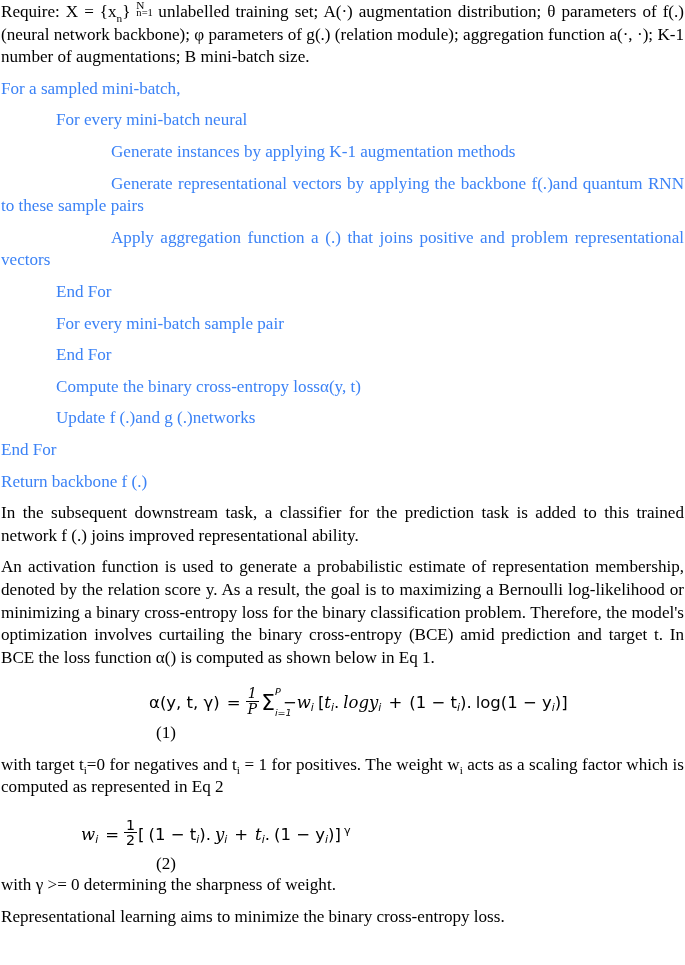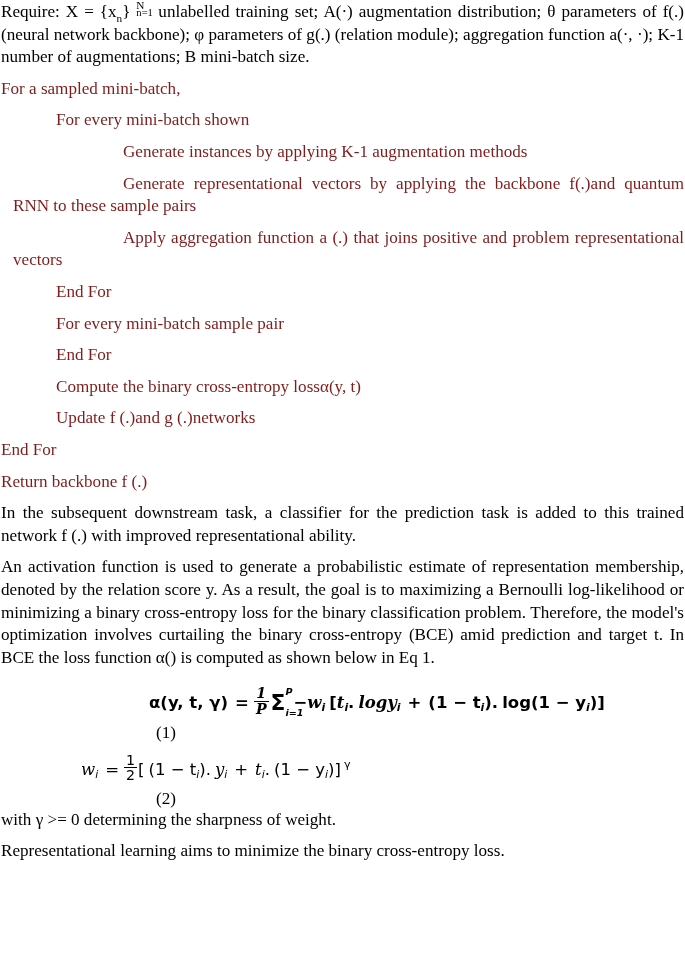--- a/index.html
+++ b/index.html
@@ -29,25 +29,25 @@
     margin: 0 0 9px 0;
     color: #000;
   }
   
   .algo-line {
     font-size: 17.1px;
     line-height: 22.6px;
     margin: 0 0 9px 0;
     text-align: justify;
     text-justify: inter-word;
-    color: #7f1d1d;
+    color: #3b82f6;
   }
   .algo-line.nojust { text-align: left; }
   .indent1 { padding-left: 0; text-indent: 55px; }
-  .indent2 { padding-left: 12px; text-indent: 110px; }
+  .indent2 { padding-left: 0; text-indent: 110px; }
   .indent0 { padding-left: 0; text-indent: 0; }
 
   sup.tiny, sub.tiny {
     font-size: 0.66em;
     line-height: 0;
   }
   
   .stack {
     display: inline-block;
     vertical-align: baseline;
@@ -74,21 +74,21 @@
   .eq-block {
     margin: 0;
     position: relative;
   }
   .eq-row {
     font-family: "DejaVu Sans", "Liberation Sans", sans-serif;
     font-size: 16.5px;
     color: #000;
     white-space: nowrap;
   }
-  .eq1-row { padding-left: 148px; padding-top: 8px; font-weight: bold; }
+  .eq1-row { padding-left: 148px; padding-top: 8px; }
   .eq2-row { padding-left: 80px; padding-top: 10px; }
   .eq-num {
     font-family: "Liberation Serif", "DejaVu Serif", serif;
     font-size: 17.1px;
     padding-left: 155px;
   }
   .eq1-num { padding-top: 6px; }
   .eq2-num { padding-top: 6px; }
 
   .mi { font-style: italic; font-family: "DejaVu Serif", "Liberation Serif", serif; }
@@ -150,21 +150,21 @@
 </style>
 </head>
 <body>
 
 <div class="page">
 
   <p class="para"><span>Require: X = {x</span><sub class="tiny">n</sub><span>}</span>&nbsp;<span class="stack"><span class="sup">N</span><span class="sub">n=1</span></span><span>unlabelled training set; A(·) augmentation distribution; θ parameters of f(.) (neural network backbone); φ parameters of g(.) (relation module); aggregation function a(·, ·); K-1 number of augmentations; B mini-batch size.</span></p>
 
   <p class="algo-line indent0 nojust">For a sampled mini-batch,</p>
 
-  <p class="algo-line indent1 nojust">For every mini-batch shown</p>
+  <p class="algo-line indent1 nojust">For every mini-batch neural</p>
 
   <p class="algo-line indent2 nojust"><span>Generate instances by applying K-1 augmentation methods</span></p>
 
   <p class="algo-line indent2">Generate representational vectors by applying the backbone f(.)and quantum RNN to these sample pairs</p>
 
   <p class="algo-line indent2">Apply aggregation function a (.) that joins positive and problem representational vectors</p>
 
   <p class="algo-line indent1 nojust">End For</p>
 
   <p class="algo-line indent1 nojust">For every mini-batch sample pair</p>
@@ -173,29 +173,30 @@
   <p class="algo-line indent1 nojust">End For</p>
 
   <p class="algo-line indent1 nojust">Compute the binary cross-entropy lossα(y, t)</p>
 
   <p class="algo-line indent1 nojust">Update f (.)and g (.)networks</p>
 
   <p class="algo-line indent0 nojust">End For</p>
 
   <p class="algo-line indent0 nojust">Return backbone f (.)</p>
 
-  <p class="para">In the subsequent downstream task, a classifier for the prediction task is added to this trained network f (.) with improved representational ability.</p>
+  <p class="para">In the subsequent downstream task, a classifier for the prediction task is added to this trained network f (.) joins improved representational ability.</p>
 
   <p class="para">An activation function is used to generate a probabilistic estimate of representation membership, denoted by the relation score y. As a result, the goal is to maximizing a Bernoulli log-likelihood or minimizing a binary cross-entropy loss for the binary classification problem. Therefore, the model's optimization involves curtailing the binary cross-entropy (BCE) amid prediction and target t. In BCE the loss function α() is computed as shown below in Eq 1.</p>
 
   <div class="eq-block">
     <div class="eq-row eq1-row"><span class="mup">α</span><span class="mup">(y, t, γ)</span><span class="sp-wide"></span><span>=</span><span class="sp"></span><span class="frac"><span class="num mi">1</span><span class="den mi">P</span></span><span class="sumop"><span class="sigma">Σ</span><span class="above">P</span><span class="below">i=1</span></span><span class="sp-wide"></span><span class="mi">−w</span><span class="isub">i</span><span class="sp"></span><span class="mup">[</span><span class="mi">t</span><span class="isub">i</span><span class="mup">.</span><span class="sp"></span><span class="mi">log</span><span class="mi">y</span><span class="isub">i</span><span class="sp-wide"></span><span>+</span><span class="sp-wide"></span><span class="mup">(1 − t</span><span class="isub">i</span><span class="mup">).</span><span class="sp"></span><span class="mup">log</span><span class="mup">(1 − y</span><span class="isub">i</span><span class="mup">)]</span></div>
     <div class="eq-num eq1-num">(1)</div>
   </div>
 
+  <p class="para" style="margin-top:11px"><span>with target t</span><sub class="tiny">i</sub><span>=0 for negatives and t</span><sub class="tiny">i</sub><span> = 1 for positives. The weight w</span><sub class="tiny">i</sub><span> acts as a scaling factor which is computed as represented in Eq 2</span></p>
 
   <div class="eq-block">
     <div class="eq-row eq2-row"><span class="mi">w</span><span class="isub">i</span><span class="sp-wide"></span><span>=</span><span class="sp"></span><span class="frac"><span class="num mup">1</span><span class="den mup">2</span></span><span class="mup">[</span><span class="sp"></span><span class="mup">(1 − t</span><span class="isub">i</span><span class="mup">).</span><span class="sp"></span><span class="mi">y</span><span class="isub">i</span><span class="sp-wide"></span><span>+</span><span class="sp-wide"></span><span class="mi">t</span><span class="isub">i</span><span class="mup">.</span><span class="sp"></span><span class="mup">(1 − y</span><span class="isub">i</span><span class="mup">)]</span><span class="gsup">γ</span></div>
     <div class="eq-num eq2-num">(2)</div>
   </div>
 
   <p class="para" style="">with γ &gt;=  0 determining the sharpness of weight.</p>
 
   <p class="para">Representational learning aims to minimize the binary cross-entropy loss.</p>
 

